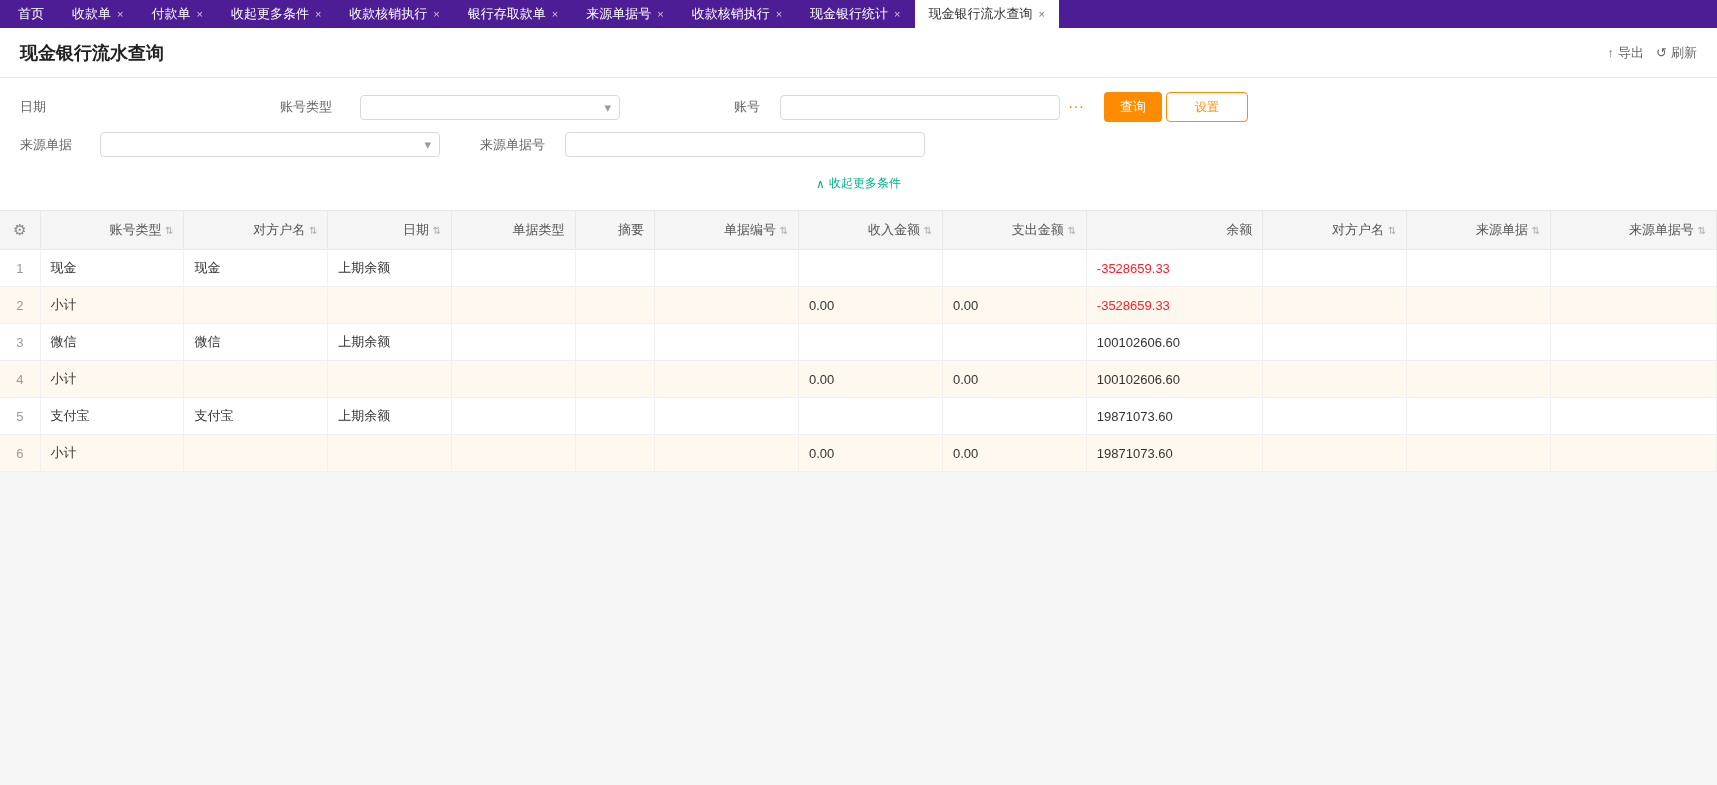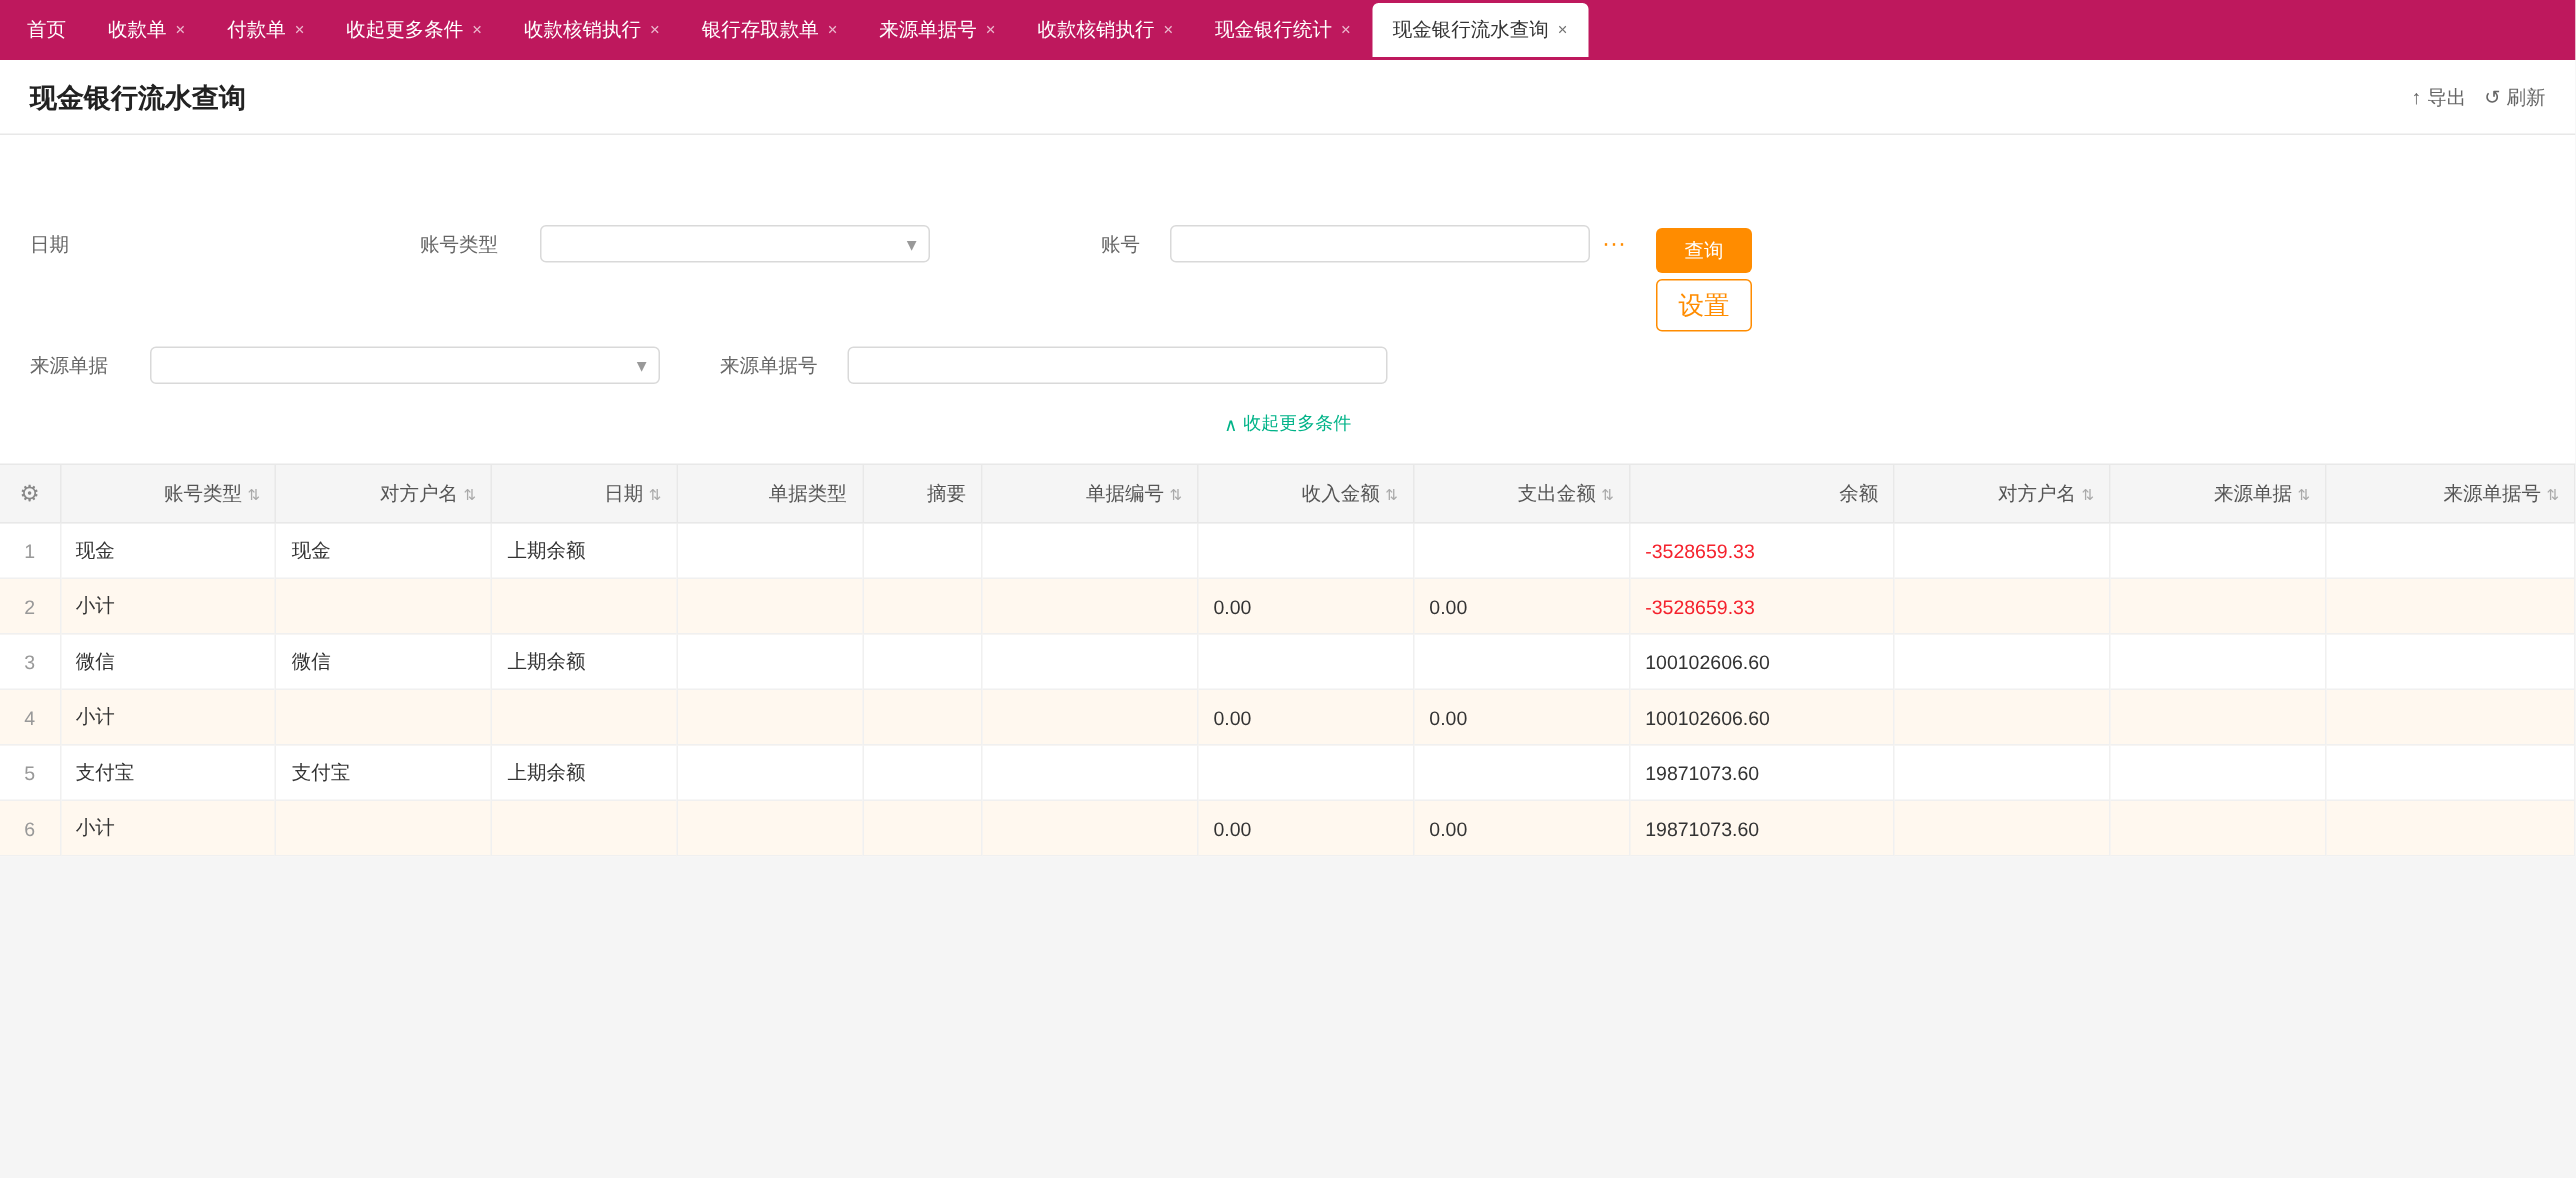--- a/index.html
+++ b/index.html
@@ -1,23 +1,23 @@
 <!DOCTYPE html>
 <html><head>
   <meta charset="utf-8">
   <style>
     * { box-sizing: border-box; margin: 0; padding: 0; }
     body { font-family: 'Microsoft YaHei', Arial, sans-serif; font-size: 13px; background: #f5f5f5; }
 
     
     .top-nav {
-      background: #be185d;
-      display: flex;
-      align-items: center;
-      height: 40px;
+      background: #4c1d95;
+      display: flex;
+      align-items: center;
+      height: 28px;
       padding: 0 4px;
       overflow: hidden;
     }
     .nav-item {
       color: #fff;
       padding: 0 14px;
       height: 36px;
       display: flex;
       align-items: center;
       cursor: pointer;
@@ -139,23 +139,23 @@
       border-radius: 4px;
       padding: 6px 16px;
       cursor: pointer;
       font-size: 13px;
     }
     .settings-btn {
       background: #fff;
       color: #ff8c00;
       border: 1px solid #ff8c00;
       border-radius: 4px;
-      padding: 5px 14px;
-      cursor: pointer;
-      font-size: 17px;
+      padding: 5px 28px;
+      cursor: pointer;
+      font-size: 12px;
     }
     .collapse-bar {
       text-align: center;
       padding: 8px 0 4px;
       color: #00b388;
       cursor: pointer;
       font-size: 12px;
       display: flex;
       align-items: center;
       justify-content: center;
@@ -267,21 +267,21 @@
       <span></span>
       <span>▾</span>
     </div>
 
     <span class="filter-label" style="margin-left: 60px; text-align: right;">账号</span>
     <div style="display:flex; align-items:center; gap:4px;">
       <input class="filter-input" style="min-width: 280px;" type="text">
       <span class="dots-btn">···</span>
     </div>
 
-    <div style="display:flex; flex-direction:column; gap:4px;margin-top:48px;">
+    <div style="display:flex; flex-direction:row; gap:4px;">
       <button class="query-btn">查询</button>
       <button class="settings-btn">设置</button>
     </div>
   </div>
 
   <div class="filter-row">
     <span class="filter-label">来源单据</span>
     <div class="filter-select" style="min-width:340px;">
       <span></span>
       <span>▾</span>

